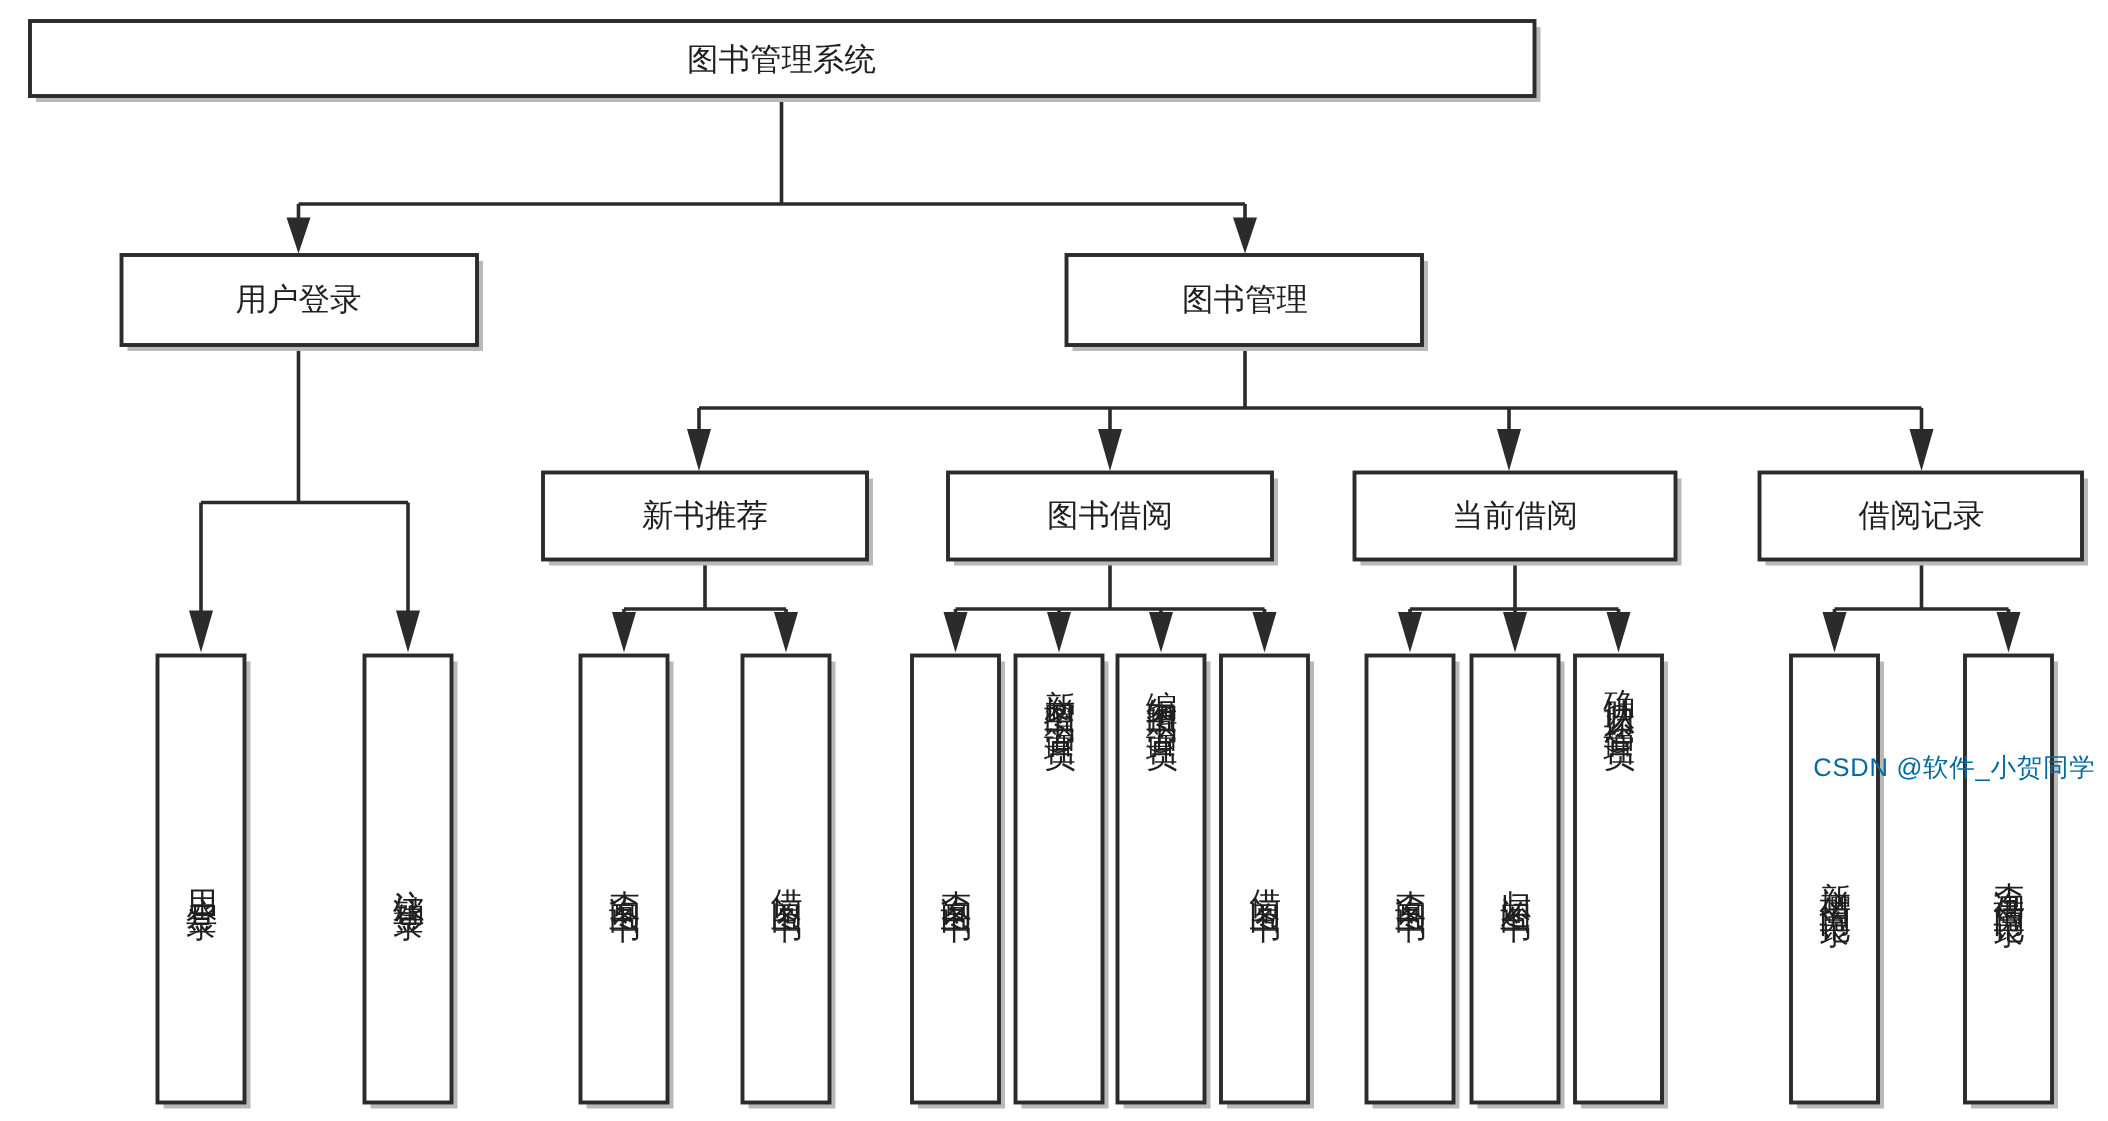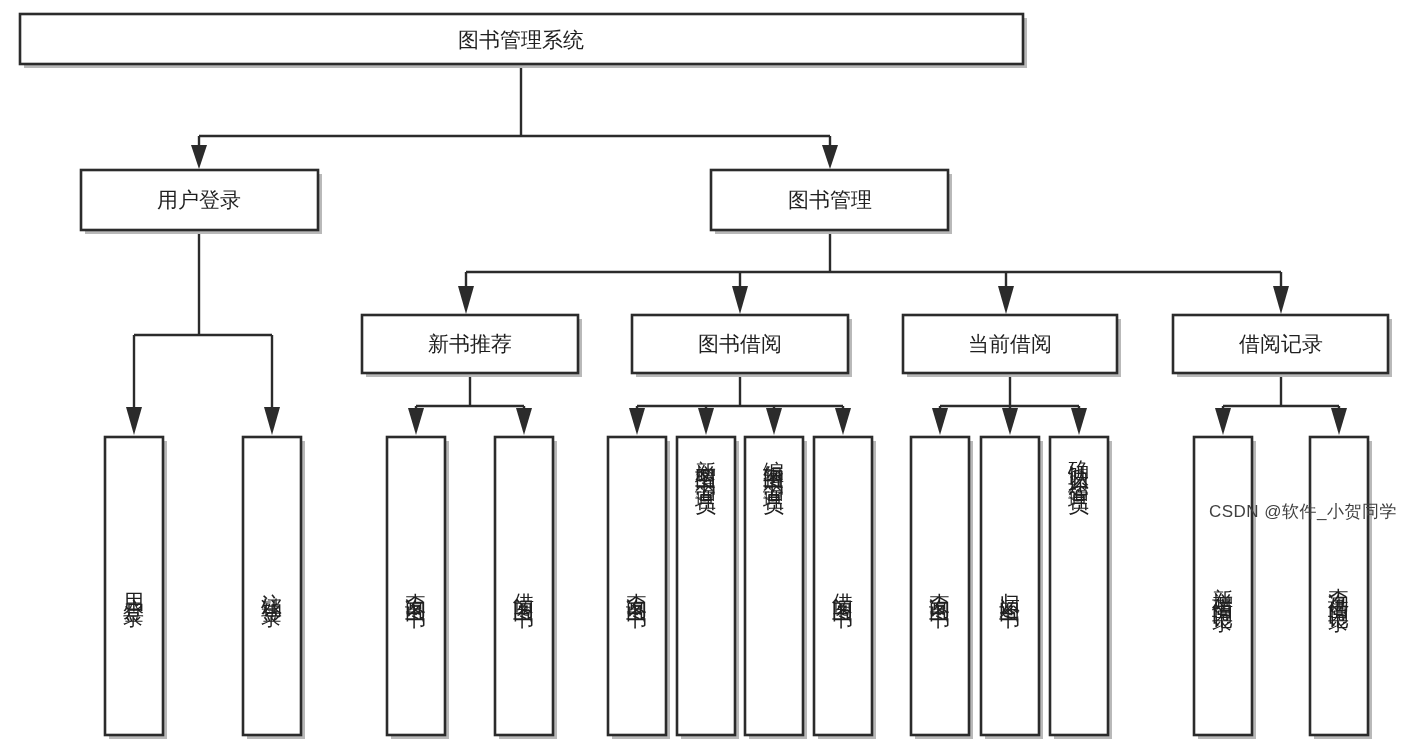--- a/index.html
+++ b/index.html
@@ -32,21 +32,21 @@
     fill:none;
   }
   .arrowhead{ fill:#2b2b2b; }
 
   .watermark{
     position:absolute;
     right:8px;
     bottom:6px;
     font-family:"Liberation Sans","DejaVu Sans",sans-serif;
     font-size:17px;
-    color:#404040;
+    color:#0369a1;
     letter-spacing:0.5px;
     white-space:nowrap;
     user-select:none;
   }
 </style>
 </head>
 <body>
 
 <div id="diagram-root">
 <svg id="flow" viewBox="0 0 1405 747" xmlns="http://www.w3.org/2000/svg">

